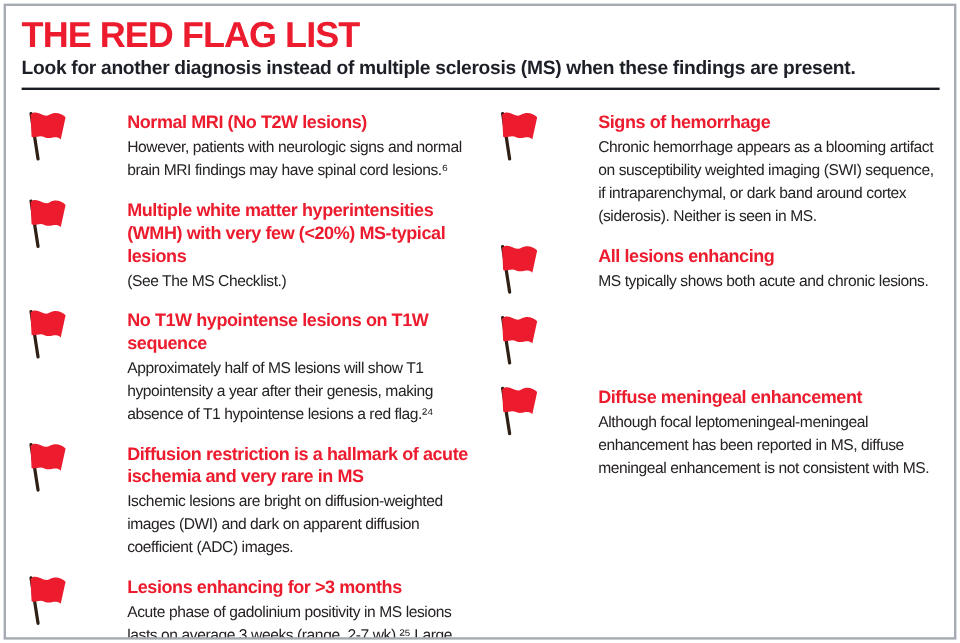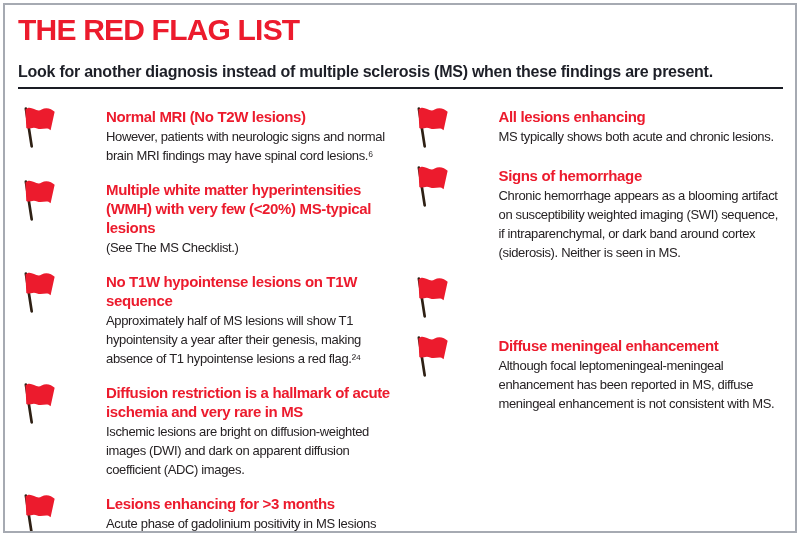--- a/index.html
+++ b/index.html
@@ -23,21 +23,21 @@
     overflow:hidden;
   }
   .doc-title{
     color:var(--red);
     font-size:30px;font-weight:700;letter-spacing:-0.8px;
     line-height:33px;
   }
   .doc-subtitle{
     color:var(--subtitle-ink);
     font-size:16px;font-weight:700;letter-spacing:-0.25px;
-    line-height:20px;margin-top:16px;
+    line-height:20px;margin-top:2px;
   }
   .rule{height:2px;background:#1A1C24;margin-top:5px;margin-right:2px;}
   .columns{display:flex;gap:22px;padding:3px 2px 0 2px;}
   .col{flex:1;min-width:0;}
   .item{display:flex;margin-top:15px;gap:44px;}
   .flag-wrap{width:42px;flex:none;}
   .flag-svg{width:36px;height:47px;display:block;margin-top:-3px;}
   .item-text{flex:1;min-width:0;}
   .item-heading{
     color:var(--red);font-weight:700;
@@ -132,35 +132,35 @@
     <div class="col">
 
       <div class="item">
         <div class="flag-wrap">
           <svg class="flag-svg" viewBox="0 0 40 48" aria-hidden="true">
             <line x1="6.5" y1="3" x2="13" y2="45" stroke="#2E2014" stroke-width="3" stroke-linecap="round"></line>
             <path d="M6,4 C12,-2 18,8 24,4 C29,1 35,3 38.5,6.5 L34,27 C29.5,22.5 24.5,27.5 19,25 C14,22.5 10.5,26.5 7,24.5 Z" fill="#EC1B2D"></path>
           </svg>
         </div>
         <div class="item-text">
-          <div class="item-heading">All lesions enhancing</div>
-          <div class="item-body">MS typically shows both acute and chronic lesions.</div>
+          <div class="item-heading">Signs of hemorrhage</div>
+          <div class="item-body">Chronic hemorrhage appears as a blooming artifact on susceptibility weighted imaging (SWI) sequence, if intraparenchymal, or dark band around cortex (siderosis). Neither is seen in MS.</div>
         </div>
       </div>
 
       <div class="item">
         <div class="flag-wrap">
           <svg class="flag-svg" viewBox="0 0 40 48" aria-hidden="true">
             <line x1="6.5" y1="3" x2="13" y2="45" stroke="#2E2014" stroke-width="3" stroke-linecap="round"></line>
             <path d="M6,4 C12,-2 18,8 24,4 C29,1 35,3 38.5,6.5 L34,27 C29.5,22.5 24.5,27.5 19,25 C14,22.5 10.5,26.5 7,24.5 Z" fill="#EC1B2D"></path>
           </svg>
         </div>
         <div class="item-text">
-          <div class="item-heading">Signs of hemorrhage</div>
-          <div class="item-body">Chronic hemorrhage appears as a blooming artifact on susceptibility weighted imaging (SWI) sequence, if intraparenchymal, or dark band around cortex (siderosis). Neither is seen in MS.</div>
+          <div class="item-heading">All lesions enhancing</div>
+          <div class="item-body">MS typically shows both acute and chronic lesions.</div>
         </div>
       </div>
 
       <div class="item">
         <div class="flag-wrap">
           <svg class="flag-svg" viewBox="0 0 40 48" aria-hidden="true">
             <line x1="6.5" y1="3" x2="13" y2="45" stroke="#2E2014" stroke-width="3" stroke-linecap="round"></line>
             <path d="M6,4 C12,-2 18,8 24,4 C29,1 35,3 38.5,6.5 L34,27 C29.5,22.5 24.5,27.5 19,25 C14,22.5 10.5,26.5 7,24.5 Z" fill="#EC1B2D"></path>
           </svg>
         </div>

